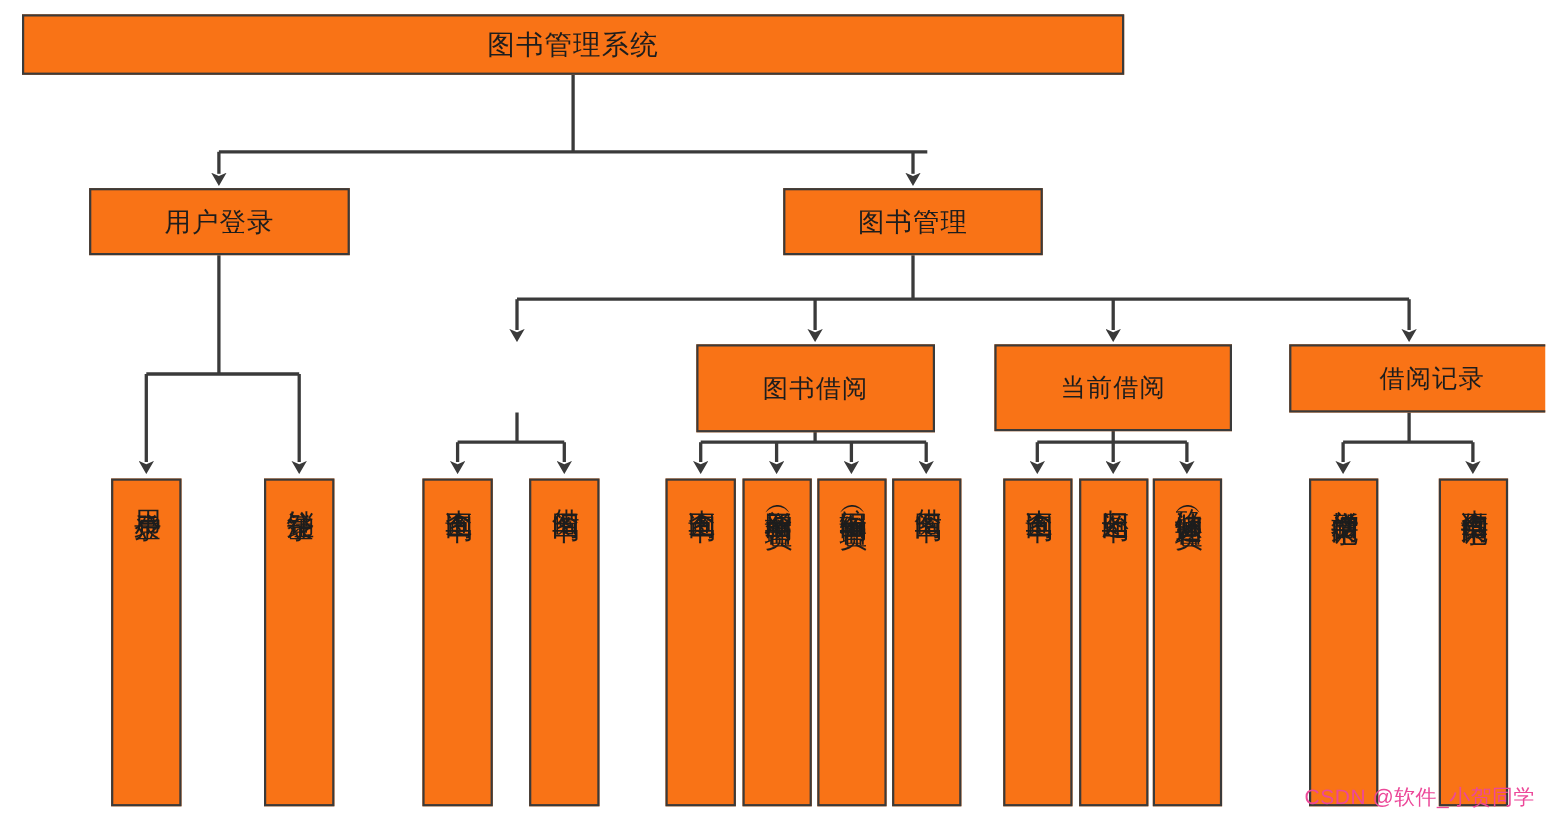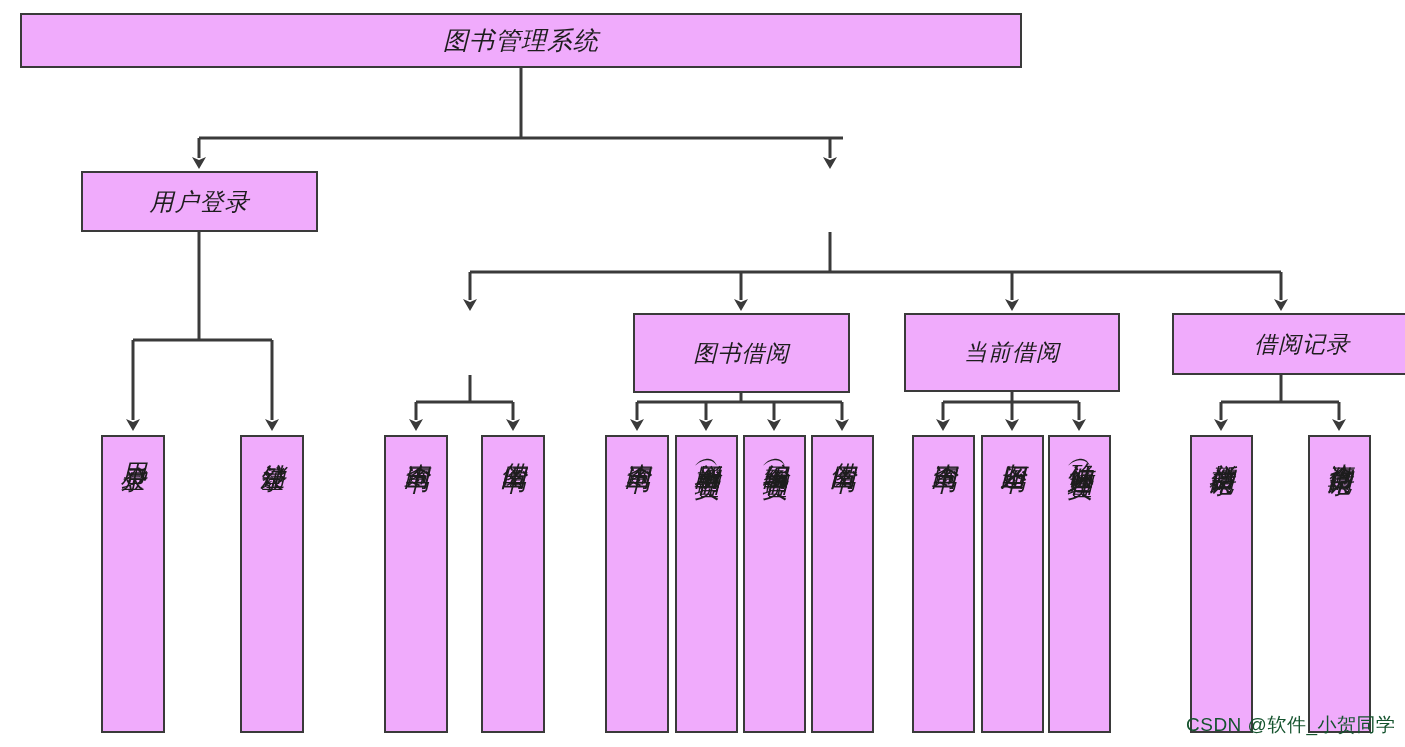--- a/index.html
+++ b/index.html
@@ -16,27 +16,26 @@
     width: 1405px;
     height: 747px;
     background: #ffffff;
     overflow: hidden;
   }
   
   .node {
     position: absolute;
     box-sizing: border-box;
     border: 2.5px solid #3a3a3a;
-    background: #f0abfc;
+    background: #f97316;
     display: flex;
     align-items: center;
     justify-content: center;
     color: #1d1d1d;
     letter-spacing: 1px;
-    font-style: italic;
   }
   .node.level0 {
     font-size: 25px;
   }
   .node.level1 {
     font-size: 24px;
   }
   .node.level2 {
     font-size: 23px;
   }
@@ -64,21 +63,21 @@
     width: 1405px;
     height: 747px;
     pointer-events: none;
   }
   
   #watermark {
     position: absolute;
     left: 1186px;
     top: 712px;
     font-size: 19px;
-    color: #14532d;
+    color: #ec4899;
     white-space: nowrap;
     letter-spacing: 0.5px;
   }
 </style>
 </head>
 <body>
 
 <div id="canvas">
 
   <svg id="wires" viewBox="0 0 1405 747" xmlns="http://www.w3.org/2000/svg">
@@ -132,20 +131,23 @@
   </svg>
 
   <div class="node level0" style="left:20px; top:13px; width:1002px; height:55px;">
     <span>图书管理系统</span>
   </div>
 
   <div class="node level1" style="left:81px; top:171px; width:237px; height:61px;">
     <span>用户登录</span>
   </div>
 
+  <div class="node level1" style="left:712px; top:171px; width:236px; height:61px;">
+    <span>图书管理</span>
+  </div>
 
 
   <div class="node level2" style="left:633px; top:313px; width:217px; height:80px;">
     <span>图书借阅</span>
   </div>
 
   <div class="node level2" style="left:904px; top:313px; width:216px; height:79px;">
     <span>当前借阅</span>
   </div>
 

